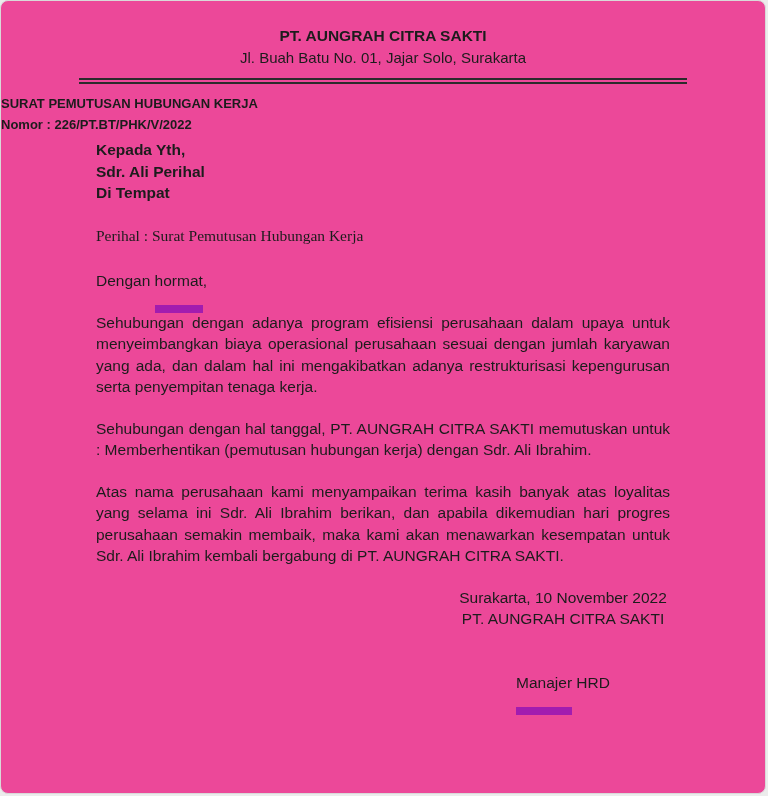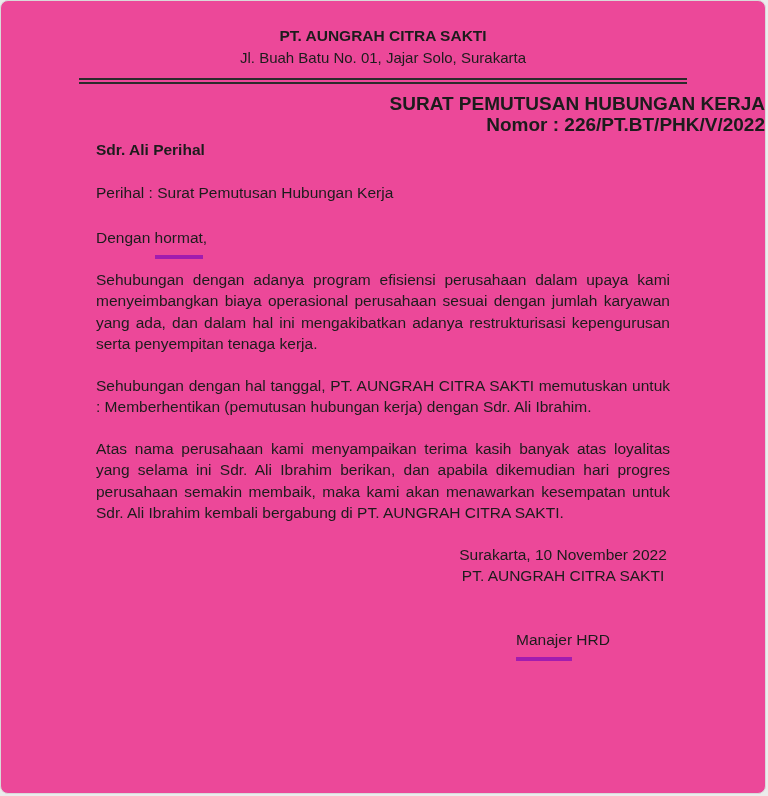--- a/index.html
+++ b/index.html
@@ -32,44 +32,45 @@
     font-size: 15.5px;
   }
   .divider {
     margin: 9px 78px 0 78px;
     height: 2px;
     border-top: 2.5px solid #2b2b2b;
     border-bottom: 2.5px solid #2b2b2b;
   }
   
   .title-block {
-    text-align: right;
+    text-align: left;
     margin-top: 9px;
     font-weight: bold;
-    font-size: 19px;
+    font-size: 13px;
     line-height: 21px;
   }
   
   .content {
     margin: 4px 95px 0 95px;
     font-size: 15.5px;
     line-height: 21.5px;
   }
   .recipient {
     font-weight: bold;
   }
   .subject {
     margin-top: 21px;
+    font-family: Liberation Serif, serif;
   }
   .salutation {
     margin-top: 24px;
   }
   .spellcheck {
-    border-bottom: 4px solid #a21caf;
-    padding-bottom: 9px;
+    border-bottom: 8px solid #a21caf;
+    padding-bottom: 16px;
   }
   .para {
     margin-top: 20px;
     text-align: justify;
   }
   
   .signature {
     width: 212px;
     margin: 20px 96px 0 auto;
     text-align: center;
@@ -93,28 +94,30 @@
   <div class="divider"></div>
 
   <div class="title-block">
     <div>SURAT PEMUTUSAN HUBUNGAN KERJA</div>
     <div>Nomor : 226/PT.BT/PHK/V/2022</div>
   </div>
 
   <div class="content">
 
     <div class="recipient">
+      <div>Kepada Yth,</div>
       <div>Sdr. Ali Perihal</div>
+      <div>Di Tempat</div>
     </div>
 
     <div class="subject">Perihal : Surat Pemutusan Hubungan Kerja</div>
 
     <div class="salutation"><span>Dengan </span><span class="spellcheck">hormat</span><span>,</span></div>
 
-    <div class="para">Sehubungan dengan adanya program efisiensi perusahaan dalam upaya kami menyeimbangkan biaya operasional perusahaan sesuai dengan jumlah karyawan yang ada, dan dalam hal ini mengakibatkan adanya restrukturisasi kepengurusan serta penyempitan tenaga kerja.</div>
+    <div class="para">Sehubungan dengan adanya program efisiensi perusahaan dalam upaya untuk menyeimbangkan biaya operasional perusahaan sesuai dengan jumlah karyawan yang ada, dan dalam hal ini mengakibatkan adanya restrukturisasi kepengurusan serta penyempitan tenaga kerja.</div>
     <div class="para">Sehubungan dengan hal tanggal, PT. AUNGRAH CITRA SAKTI memutuskan untuk : Memberhentikan (pemutusan hubungan kerja) dengan Sdr. Ali Ibrahim.</div>
     <div class="para">Atas nama perusahaan kami menyampaikan terima kasih banyak atas loyalitas yang selama ini Sdr. Ali Ibrahim berikan, dan apabila dikemudian hari progres perusahaan semakin membaik, maka kami akan menawarkan kesempatan untuk Sdr. Ali Ibrahim kembali bergabung di PT. AUNGRAH CITRA SAKTI.</div>
 
   </div>
 
   <div class="signature">
     <div>Surakarta, 10 November 2022</div>
     <div>PT. AUNGRAH CITRA SAKTI</div>
     <div class="role"><span class="spellcheck">Manajer</span><span> HRD</span></div>
   </div>

